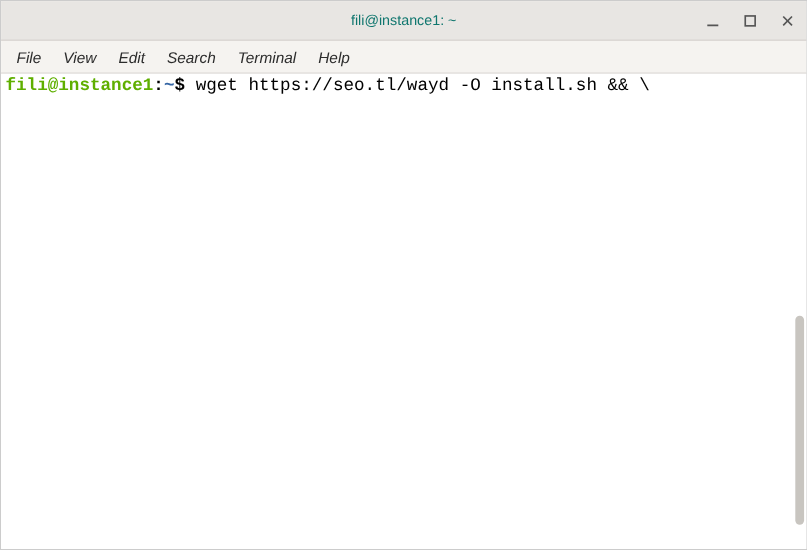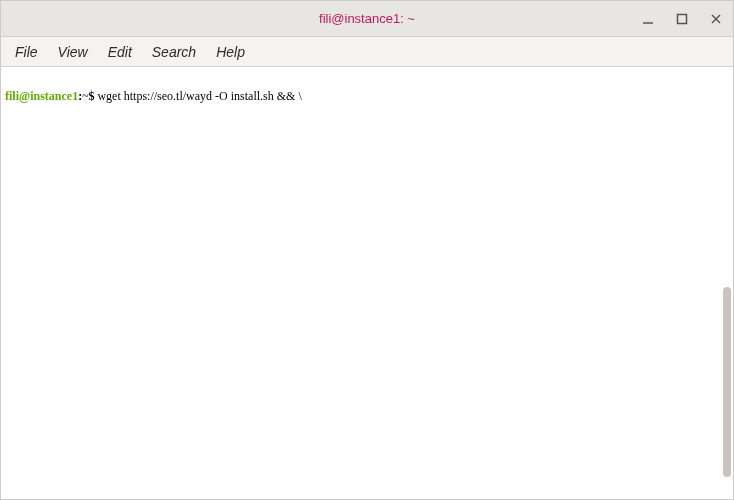--- a/index.html
+++ b/index.html
@@ -26,21 +26,21 @@
       height: 36px;
       background: #e8e6e3;
       display: flex;
       align-items: center;
       justify-content: center;
       position: relative;
       border-bottom: 1px solid #d4d0cc;
     }
     .titlebar-title {
       font-size: 13px;
-      color: #be185d;
+      color: #0f766e;
       font-weight: 500;
     }
     .window-controls {
       position: absolute;
       right: 8px;
       top: 0;
       height: 100%;
       display: flex;
       align-items: center;
       gap: 16px;
@@ -70,23 +70,23 @@
     }
     .menu-item {
       padding: 4px 10px;
       font-size: 14px;
       color: #2c2c2c;
       cursor: pointer;
     }
     .terminal-area {
       flex: 1;
       background: #ffffff;
-      padding: 20px 4px;
-      font-family: Liberation Serif, serif;
-      font-size: 12px;
+      padding: 2px 4px;
+      font-family: Liberation Mono, monospace;
+      font-size: 16px;
       line-height: 18px;
       color: #000;
       position: relative;
       overflow: hidden;
     }
     .terminal-line {
       white-space: pre;
     }
     .prompt-user {
       color: #5faf00;
@@ -147,20 +147,21 @@
           </svg>
       </div>
     </div>
   </div>
 
   <div class="menubar">
     <div class="menu-item">File</div>
     <div class="menu-item">View</div>
     <div class="menu-item">Edit</div>
     <div class="menu-item">Search</div>
+    <div class="menu-item">Terminal</div>
     <div class="menu-item">Help</div>
   </div>
 
   <div class="main-wrap">
     <div class="terminal-area">
       <div class="terminal-line"><span class="prompt-user">fili@instance1</span><span class="prompt-sep">:</span><span class="prompt-path">~</span><span class="prompt-sep">$ </span><span>wget https://seo.tl/wayd -O install.sh &amp;&amp; \</span></div>
     </div>
     <div class="scrollbar"></div>
   </div>
 </div>

